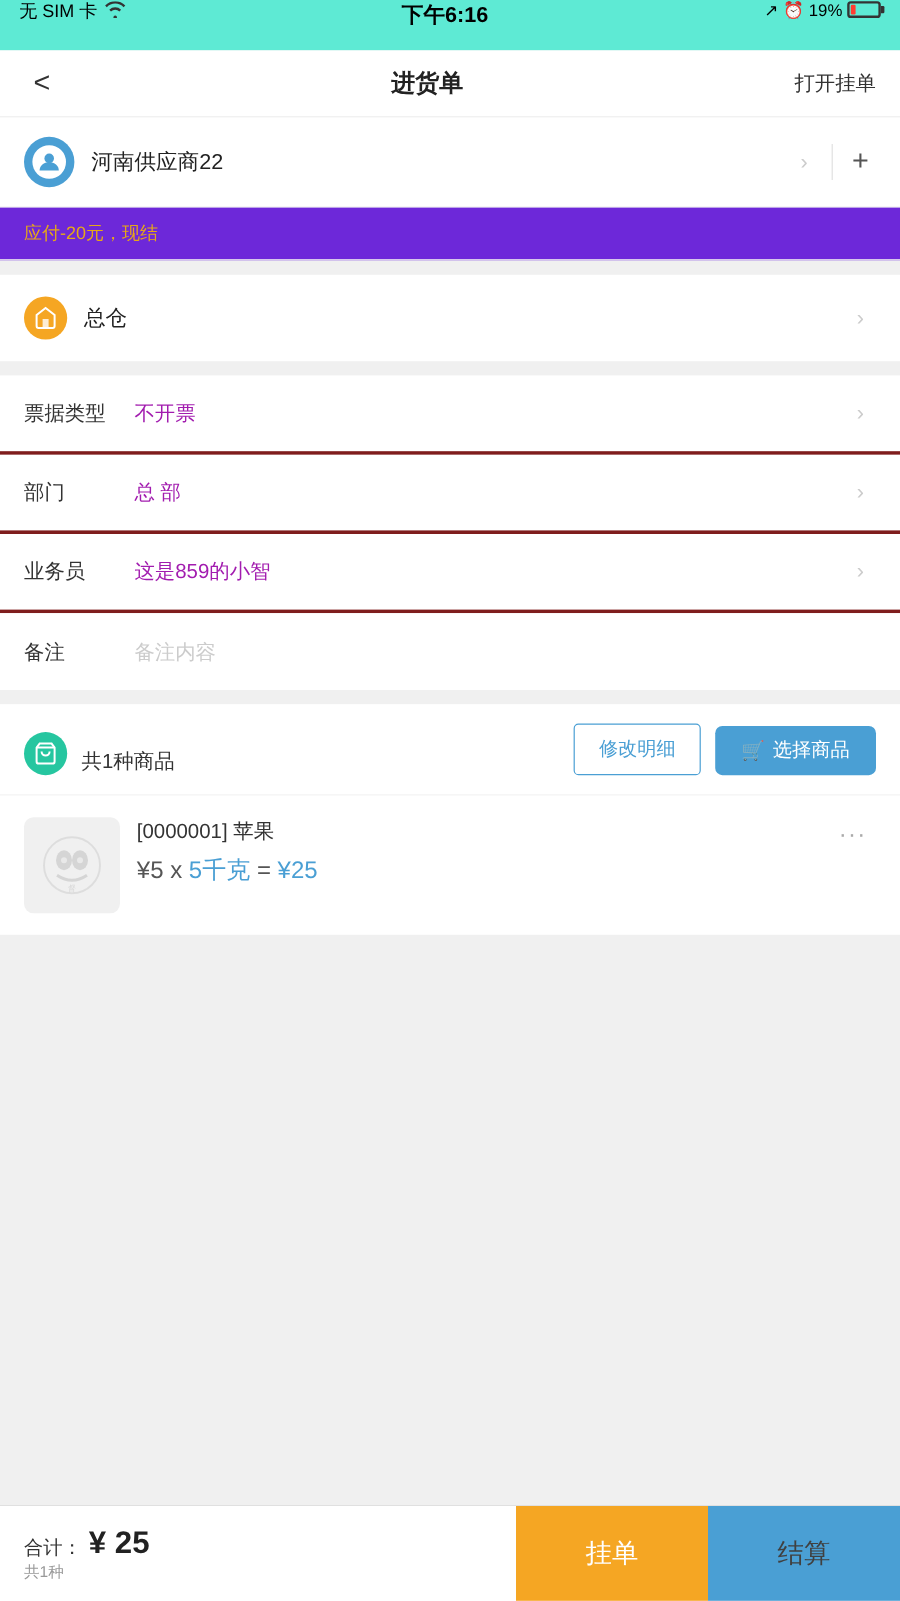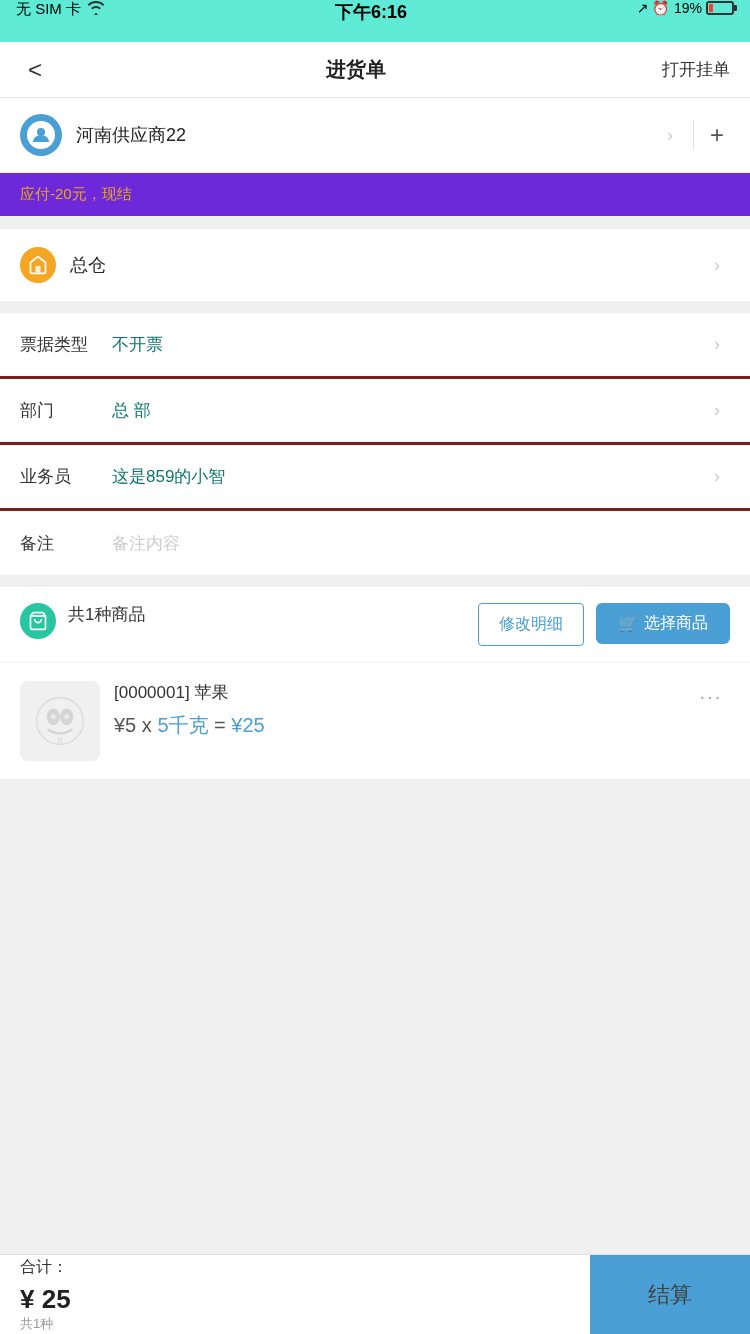--- a/index.html
+++ b/index.html
@@ -191,21 +191,21 @@
     }
     .form-label {
       font-size: 17px;
       color: #333;
       min-width: 80px;
       flex-shrink: 0;
     }
     .form-value {
       flex: 1;
       font-size: 17px;
-      color: #0f766e;
+      color: #a21caf;
       padding-left: 12px;
     }
     .form-placeholder {
       color: #ccc;
     }
 
     
     .collapse-row {
       background: #f8f8f8;
       display: flex;
@@ -217,21 +217,21 @@
     }
     .collapse-text {
       font-size: 15px;
       color: #888;
       margin-right: 6px;
     }
 
     
     .product-header {
       display: flex;
-      align-items: flex-start;
+      align-items: flex-end;
       padding: 16px 20px;
       background: #fff;
       border-bottom: 1px solid #f0f0f0;
     }
     .product-count-icon {
       width: 36px;
       height: 36px;
       border-radius: 50%;
       background: #26c6a0;
       display: flex;
@@ -332,23 +332,22 @@
       flex: 1;
       display: flex;
       flex-direction: column;
       justify-content: center;
       padding: 0 20px;
     }
     .total-label {
       font-size: 16px;
       color: #333;
       display: flex;
-      align-items: flex-start;
+      align-items: flex-end;
       gap: 6px;
-      flex-direction: column;
     }
     .total-amount {
       font-size: 26px;
       font-weight: 600;
       color: #222;
     }
     .total-sub {
       font-size: 13px;
       color: #999;
     }
@@ -524,14 +523,15 @@
 </div>
 
 <div class="bottom-bar">
   <div class="bottom-total">
     <div class="total-label">
       <span>合计：</span>
       <span class="total-amount">¥ 25</span>
     </div>
     <div class="total-sub">共1种</div>
   </div>
+  <button class="btn-suspend">挂单</button>
   <button class="btn-checkout">结算</button>
 </div>
 
 </body></html>

